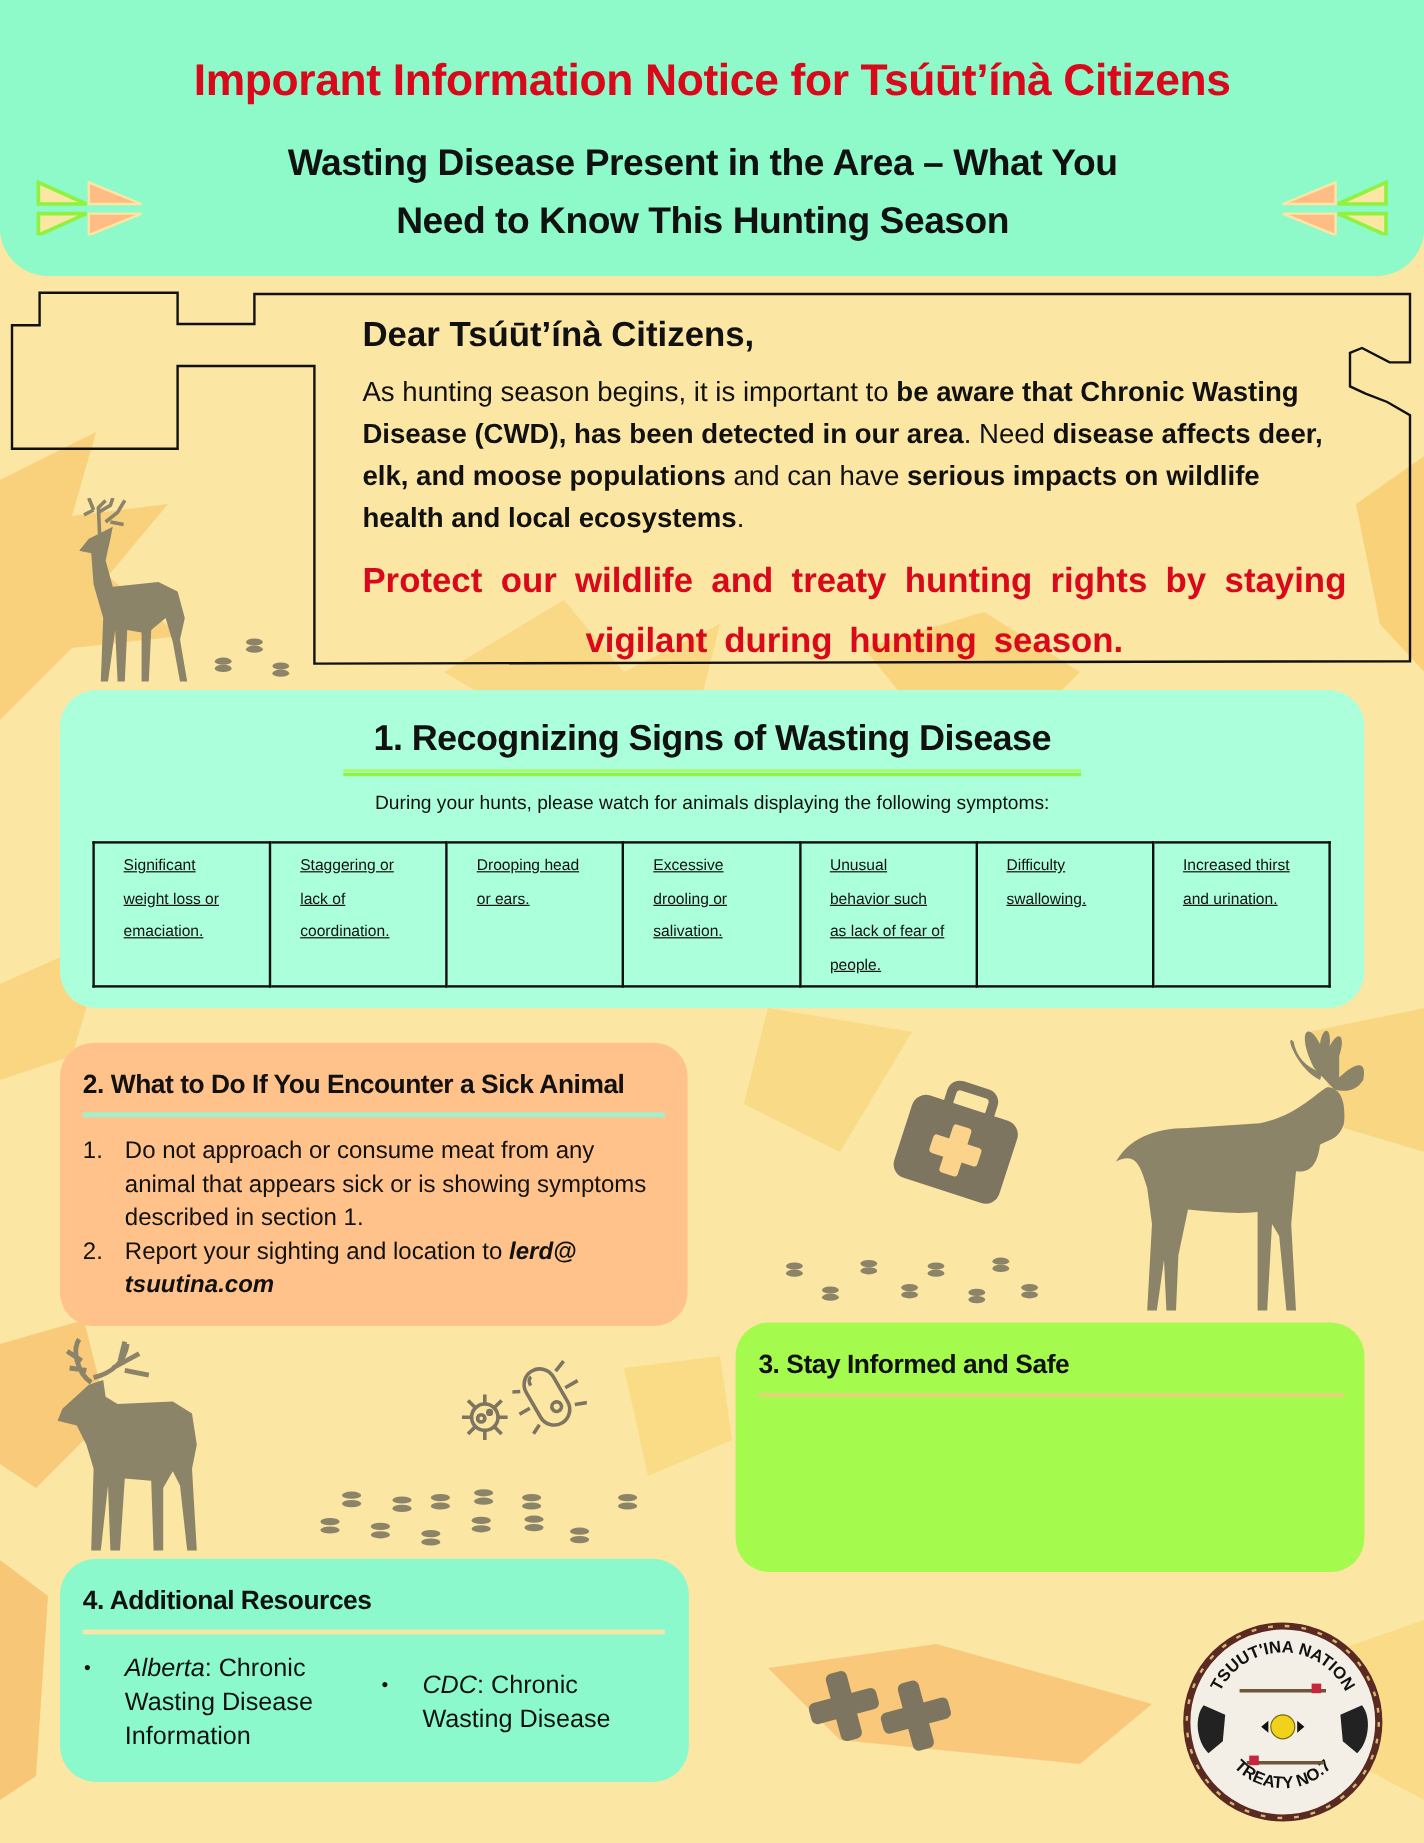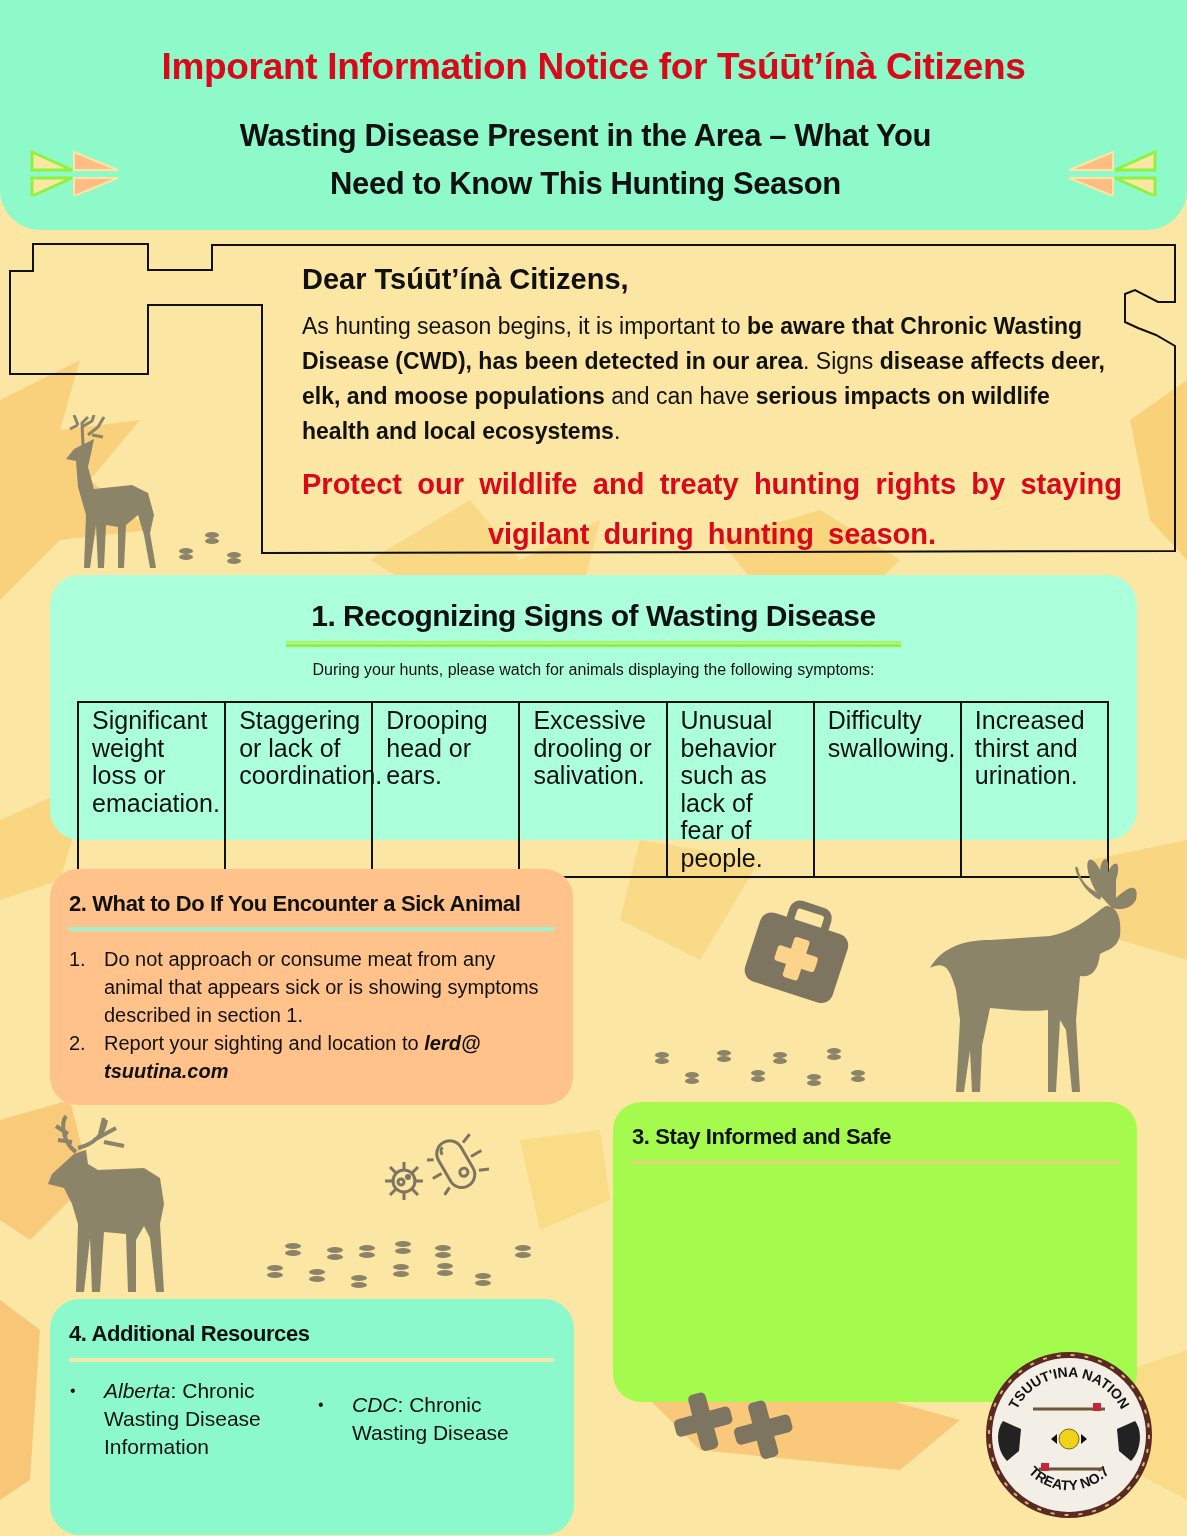--- a/index.html
+++ b/index.html
@@ -47,47 +47,47 @@
       font-size: 30px; font-weight: bold; letter-spacing: -0.5px;
     }
     .card1 .intro {
       position: absolute; left: 0; right: 0; top: 86px; text-align: center; font-size: 16px;
     }
     .symptoms {
       position: absolute; left: 27px; top: 126px; width: 1032px; height: 117px;
       border-collapse: collapse; table-layout: fixed;
     }
     .symptoms td {
-      border: 2px solid #111; vertical-align: top; padding: 4px 13px;
-      font-size: 25px; line-height: 27.5px;
+      border: 2px solid #111; vertical-align: top; padding: 4px 24px;
+      font-size: 13px; line-height: 27.5px; text-decoration: underline;
     }
     .card2 {
       position: absolute; left: 50px; top: 869px; width: 523px; height: 236px;
       background: #ffc28a; border-radius: 28px; padding-left: 48px;
     }
     .card-h {
       position: absolute; left: 19px; font-weight: bold; font-size: 22px; letter-spacing: -0.4px;
     }
     .card-rule { position: absolute; height: 4px; }
     .card2 ol {
       position: absolute; left: 19px; top: 76px; width: 470px; list-style: none;
       font-size: 20px; line-height: 28px;
     }
     .card2 li { position: relative; padding-left: 35px; }
     .card2 li .num { position: absolute; left: 0; top: 0; }
     .card2 .email { font-weight: bold; font-style: italic; }
     .card3 {
-      position: absolute; left: 613px; top: 1102px; width: 524px; height: 300px;
+      position: absolute; left: 613px; top: 1102px; width: 524px; height: 208px;
       background: #a5fb4d; border-radius: 28px;
     }
     .card3 p {
       position: absolute; left: 19px; top: 80px; width: 490px; font-size: 20px; line-height: 28px;
     }
     .card4 {
-      position: absolute; left: 50px; top: 1299px; width: 524px; height: 236px;
+      position: absolute; left: 50px; top: 1299px; width: 524px; height: 186px;
       background: #8bf9cb; border-radius: 30px;
     }
     .res {
       position: absolute; font-size: 21px; line-height: 28px;
     }
     .res .bullet { position: absolute; left: -34px; top: 0; font-size: 16px; }
     .res i { font-style: italic; }
     .silhouette { position: absolute; }
     .seal { position: absolute; left: 985px; top: 1351px; width: 168px; height: 168px; }
   </style>
@@ -127,21 +127,21 @@
     <polygon points="88,30 48,30 88,48" fill="#fbe6a3" stroke="#8ef23e" stroke-width="3"></polygon>
   </svg>
 </div>
 
 <svg class="letter-frame" width="1187" height="320">
   <path d="M262 315 L262 67 L148 67 L148 136 L10 136 L10 33 L33 33 L33 6 L148 6 L148 32 L212 32 L212 7 L1175 7 L1175 64 L1158 64 L1135 52 L1125 56 L1125 84 L1138 90 L1156 97 L1175 108 L1175 313 Z" fill="none" stroke="#111" stroke-width="2"></path>
 </svg>
 
 <div class="letter">
   <div class="greeting">Dear Tsúūt’ínà Citizens,</div>
-  <p><span>As hunting season begins, it is important to </span><b>be aware that Chronic Wasting Disease (CWD), has been detected in our area</b><span>. Signs </span><b>disease affects deer, elk, and moose populations</b><span> and can have </span><b>serious impacts on wildlife health and local ecosystems</b><span>.</span></p>
+  <p><span>As hunting season begins, it is important to </span><b>be aware that Chronic Wasting Disease (CWD), has been detected in our area</b><span>. Need </span><b>disease affects deer, elk, and moose populations</b><span> and can have </span><b>serious impacts on wildlife health and local ecosystems</b><span>.</span></p>
   <div class="callout">Protect our wildlife and treaty hunting rights by staying vigilant during hunting season.</div>
 </div>
 
 <svg class="silhouette" style="left:48px;top:415px;" width="120" height="155" viewBox="0 0 120 155">
   <g fill="#8c8468">
     <path d="M30 10 L26 0 M30 10 L22 14 M35 30 L34 8 L40 2 M34 12 L44 6 L46 0 M40 20 L50 12 L56 2 M44 20 L55 22" stroke="#8c8468" stroke-width="3" fill="none"></path>
     <path d="M34 30 L46 24 L44 34 L40 52 L46 74 L84 70 L100 78 L106 100 L102 118 L108 153 L102 153 L96 120 L90 100 L78 110 L76 153 L70 153 L70 112 L58 110 L56 153 L50 153 L48 110 L42 153 L36 153 L38 100 L30 72 L28 46 L18 44 L26 34 Z"></path>
   </g>
 </svg>
 <svg class="silhouette" style="left:168px;top:525px;" width="80" height="45">

